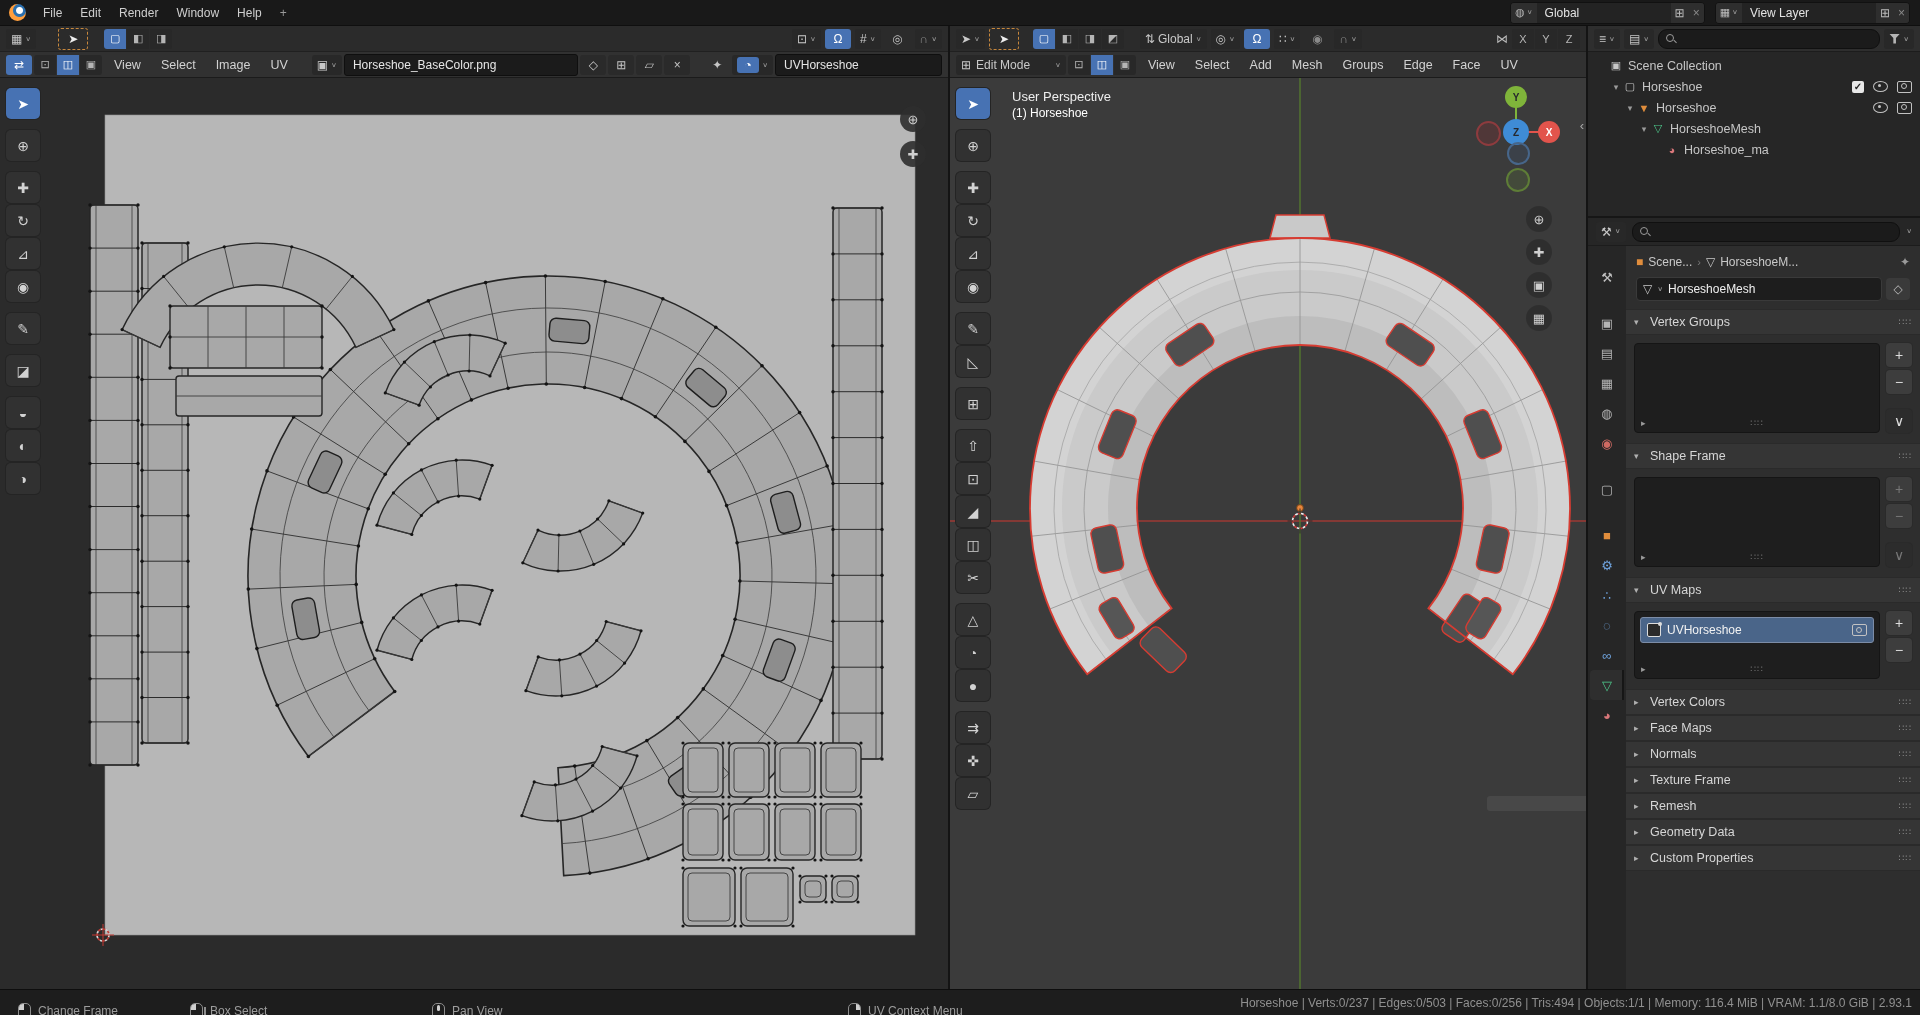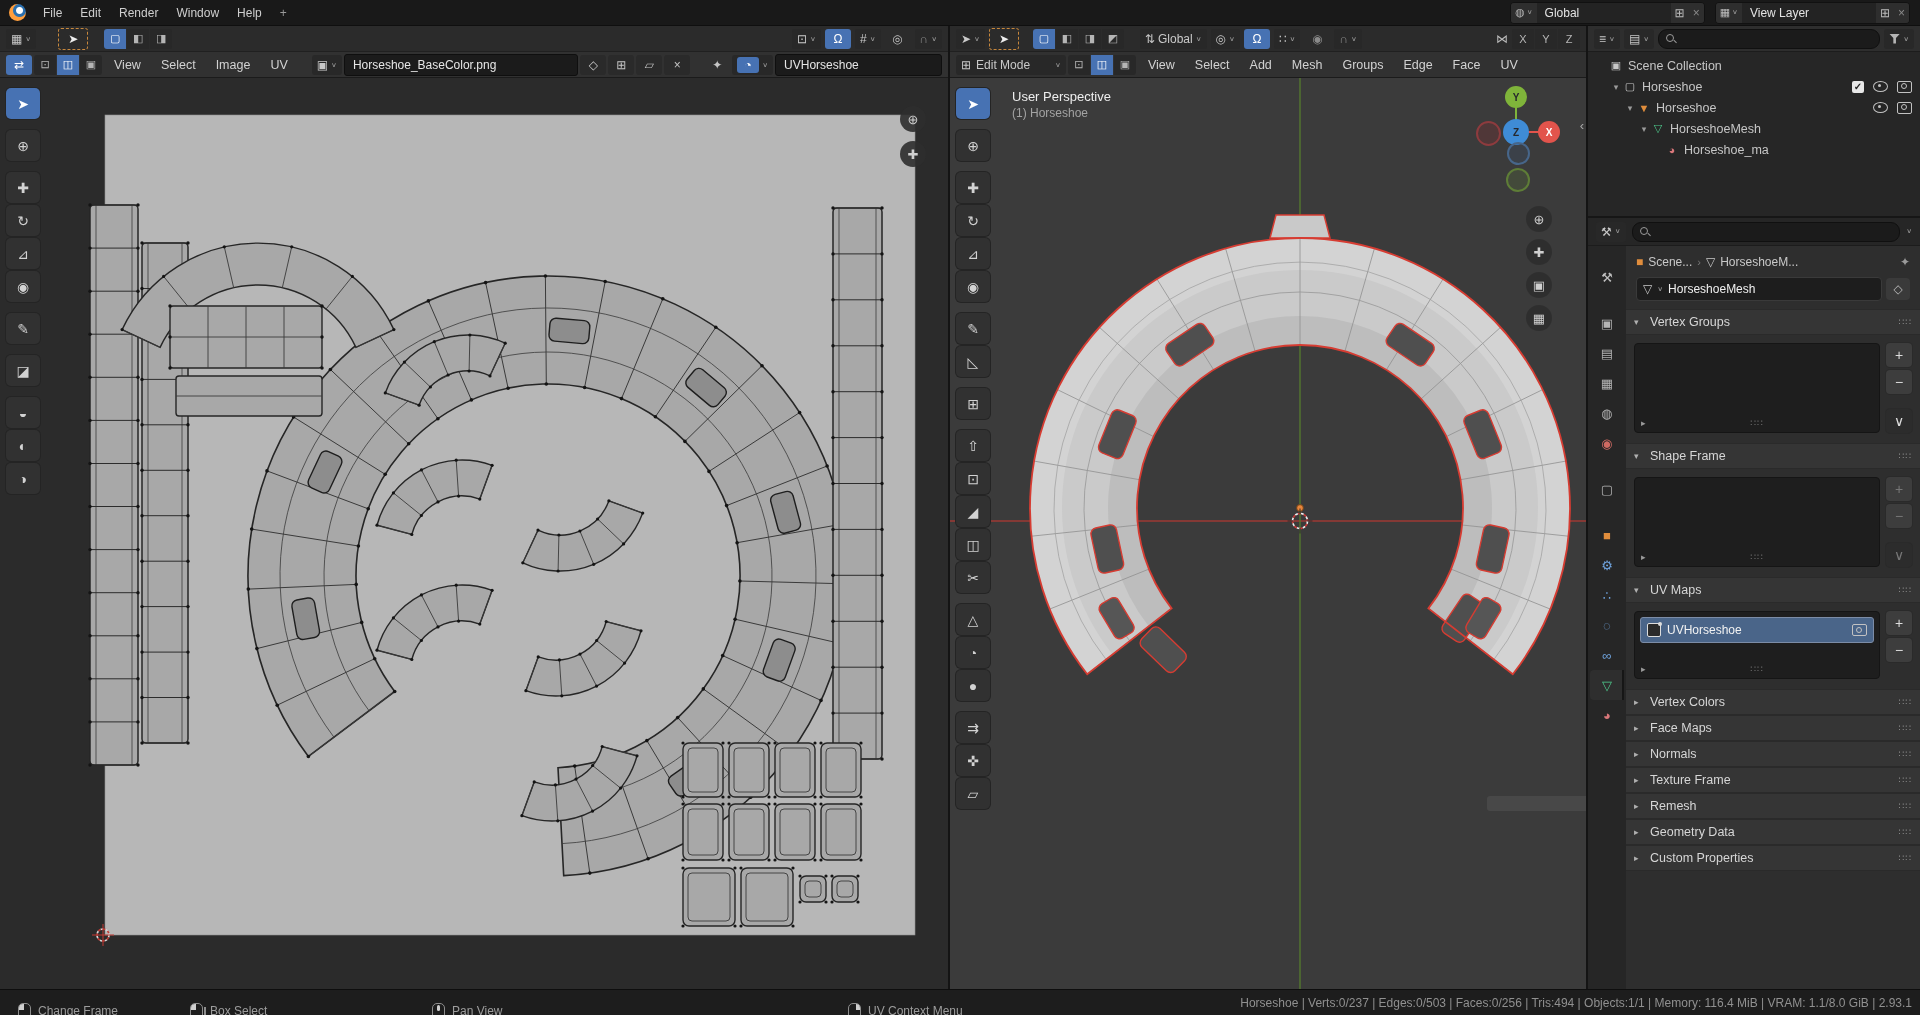--- a/index.html
+++ b/index.html
@@ -41,21 +41,21 @@
   #right{position:absolute;left:1588px;top:26px;width:332px;height:963px;background:#252525;}
   .canvas{position:absolute;left:0;top:52px;right:0;bottom:0;overflow:hidden;}
   #uv .canvas{background:#2b2b2b;}
   #vp .canvas{background:#3b3b3b;}
   .toolcol{position:absolute;left:6px;top:10px;display:flex;flex-direction:column;gap:2px;z-index:5;}
   .tool-btn{width:34px;height:31px;border-radius:5px;background:#313131;color:#d2d2d2;display:flex;align-items:center;justify-content:center;font-size:14px;box-shadow:0 0 0 1px #242424;}
   .tool-btn.gap{margin-top:9px;}
   .tool-btn.active{background:#4772b3;color:#fff;}
   .overlay-txt{position:absolute;left:62px;top:10px;line-height:17px;z-index:4;}
   .ot1{color:#eee;font-size:13px;}
-  .ot2{color:#a3a3a3;font-size:12px;}
+  .ot2{color:#ffffff;font-size:12px;}
   
   .gizmo{position:absolute;right:26px;top:8px;width:84px;height:108px;z-index:6;}
   .gz{position:absolute;border-radius:50%;display:flex;align-items:center;justify-content:center;font-weight:bold;font-size:10px;color:#26282c;}
   .gzline{position:absolute;background:#999;}
   .navcol{position:absolute;right:34px;top:128px;display:flex;flex-direction:column;gap:7px;z-index:6;}
   .navbtn{width:26px;height:26px;border-radius:50%;background:rgba(46,46,46,.9);color:#cfcfcf;display:flex;align-items:center;justify-content:center;font-size:13px;}
   .uvnav{position:absolute;right:22px;top:28px;display:flex;flex-direction:column;gap:9px;z-index:6;}
   .collapse-arrow{position:absolute;right:2px;top:40px;color:#aaa;font-size:13px;z-index:6;}
   .ghost{position:absolute;left:537px;top:718px;width:126px;height:15px;border-radius:3px;background:rgba(120,120,120,.22);z-index:6;}
   

